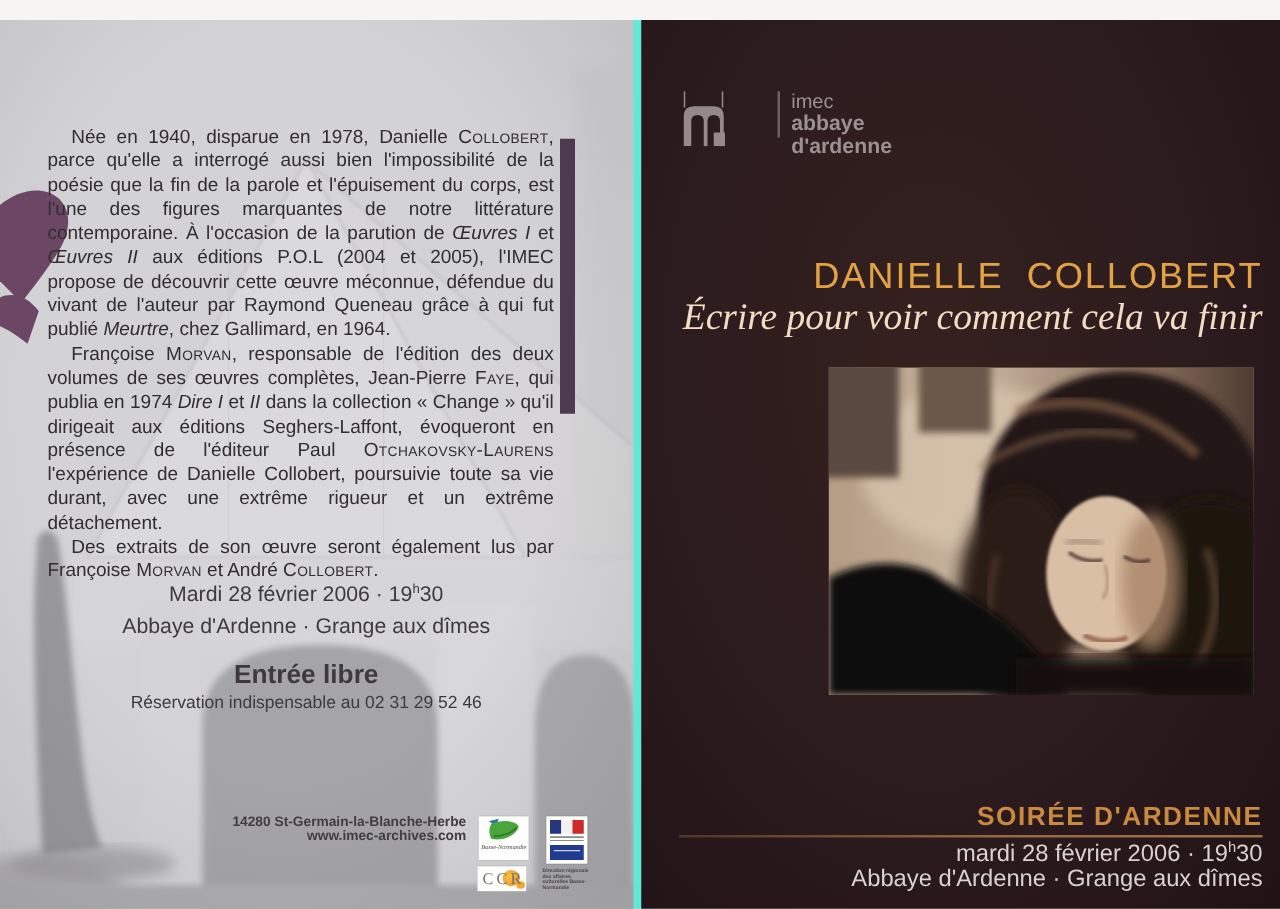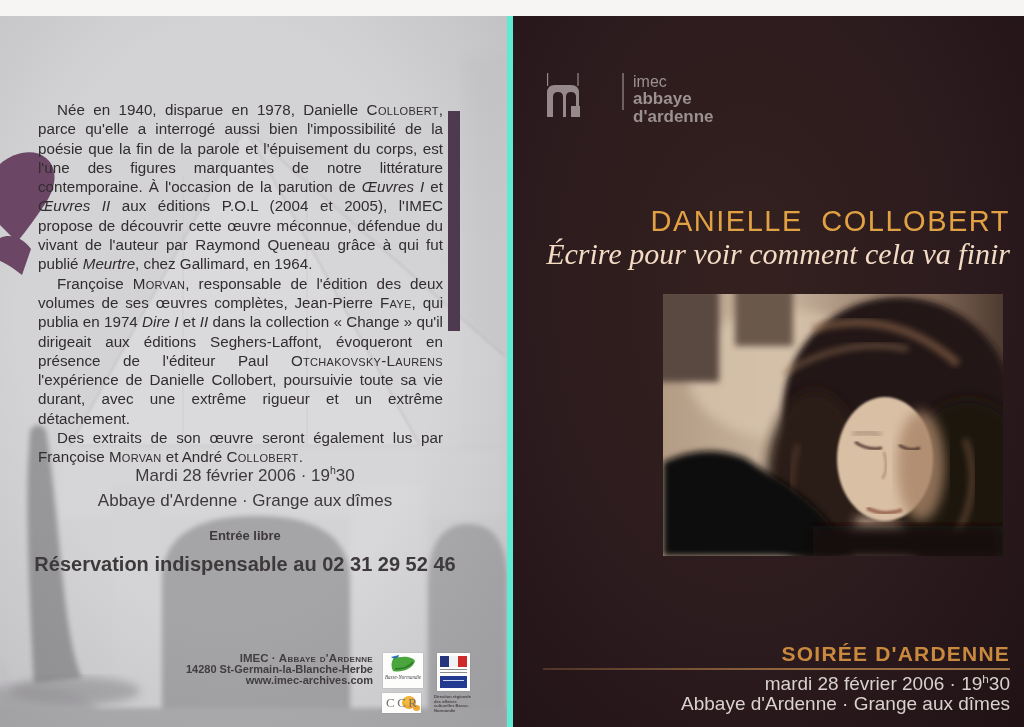--- a/index.html
+++ b/index.html
@@ -30,22 +30,22 @@
     text-align:justify;font-weight:500;
   }
   .body-text p{margin:0;text-indent:19px;}
   .seg-sc{font-variant:small-caps;letter-spacing:.3px;}
   .seg-i{font-style:italic;}
   .seg-sup{vertical-align:super;font-size:62%;line-height:0;}
 
   .evt{position:absolute;left:0;width:490px;text-align:center;color:#3e3a3b;}
   .evt-date{top:450px;font-size:17px;}
   .evt-venue{top:475px;font-size:17px;}
-  .evt-entry{top:512px;font-size:13px;font-weight:bold;}
-  .evt-resa{top:537px;font-size:20px;font-weight:bold;}
+  .evt-entry{top:512px;font-size:21px;font-weight:bold;}
+  .evt-resa{top:537px;font-size:14px;font-weight:normal;}
 
   .addr{
     position:absolute;left:40px;top:637px;width:333px;text-align:right;
     font-size:11px;font-weight:bold;color:#423d3e;line-height:10.8px;
   }
   .addr .line1{font-size:11.5px;}
 
   .logo-box{position:absolute;background:#fdfdfc;box-shadow:0 0 1px rgba(0,0,0,.25);}
   .logo-bn{left:383px;top:637px;width:40px;height:35px;}
   .logo-bn .bn-script{
@@ -158,21 +158,20 @@
     <p><span>Françoise </span><span class="seg-sc">Morvan</span><span>, responsable de l'édition des deux volumes de ses œuvres complètes, Jean-Pierre </span><span class="seg-sc">Faye</span><span>, qui publia en 1974 </span><span class="seg-i">Dire I</span><span> et </span><span class="seg-i">II</span><span> dans la collection « Change » qu'il dirigeait aux éditions Seghers-Laffont, évoqueront en présence de l'éditeur Paul </span><span class="seg-sc">Otchakovsky-Laurens</span><span> l'expérience de Danielle Collobert, poursuivie toute sa vie durant, avec une extrême rigueur et un extrême détachement.</span></p>
     <p><span>Des extraits de son œuvre seront également lus par Françoise </span><span class="seg-sc">Morvan</span><span> et André </span><span class="seg-sc">Collobert</span><span>.</span></p>
   </div>
 
   <div class="evt evt-date"><span>Mardi 28 février 2006 · 19</span><span class="seg-sup">h</span><span>30</span></div>
   <div class="evt evt-venue">Abbaye d'Ardenne · Grange aux dîmes</div>
   <div class="evt evt-entry">Entrée libre</div>
   <div class="evt evt-resa">Réservation indispensable au 02 31 29 52 46</div>
 
   <div class="addr">
-    <div class="line1"><span>IMEC · </span><span class="seg-sc">Abbaye d'Ardenne</span></div>
     <div>14280 St-Germain-la-Blanche-Herbe</div>
     <div>www.imec-archives.com</div>
   </div>
 
   <div class="logo-box logo-bn">
     <svg width="40" height="24" viewBox="0 0 40 24">
       <path d="M8,4 L16,2 L14,8 Z" fill="#2f6fb5"></path>
       <path d="M10,6 C20,2 30,4 32,8 C30,16 18,20 10,18 C8,14 8,10 10,6 Z" fill="#4aa53c"></path>
       <path d="M12,16 C20,16 27,13 30,9" stroke="#2d7a28" stroke-width="1.5" fill="none"></path>
     </svg>

